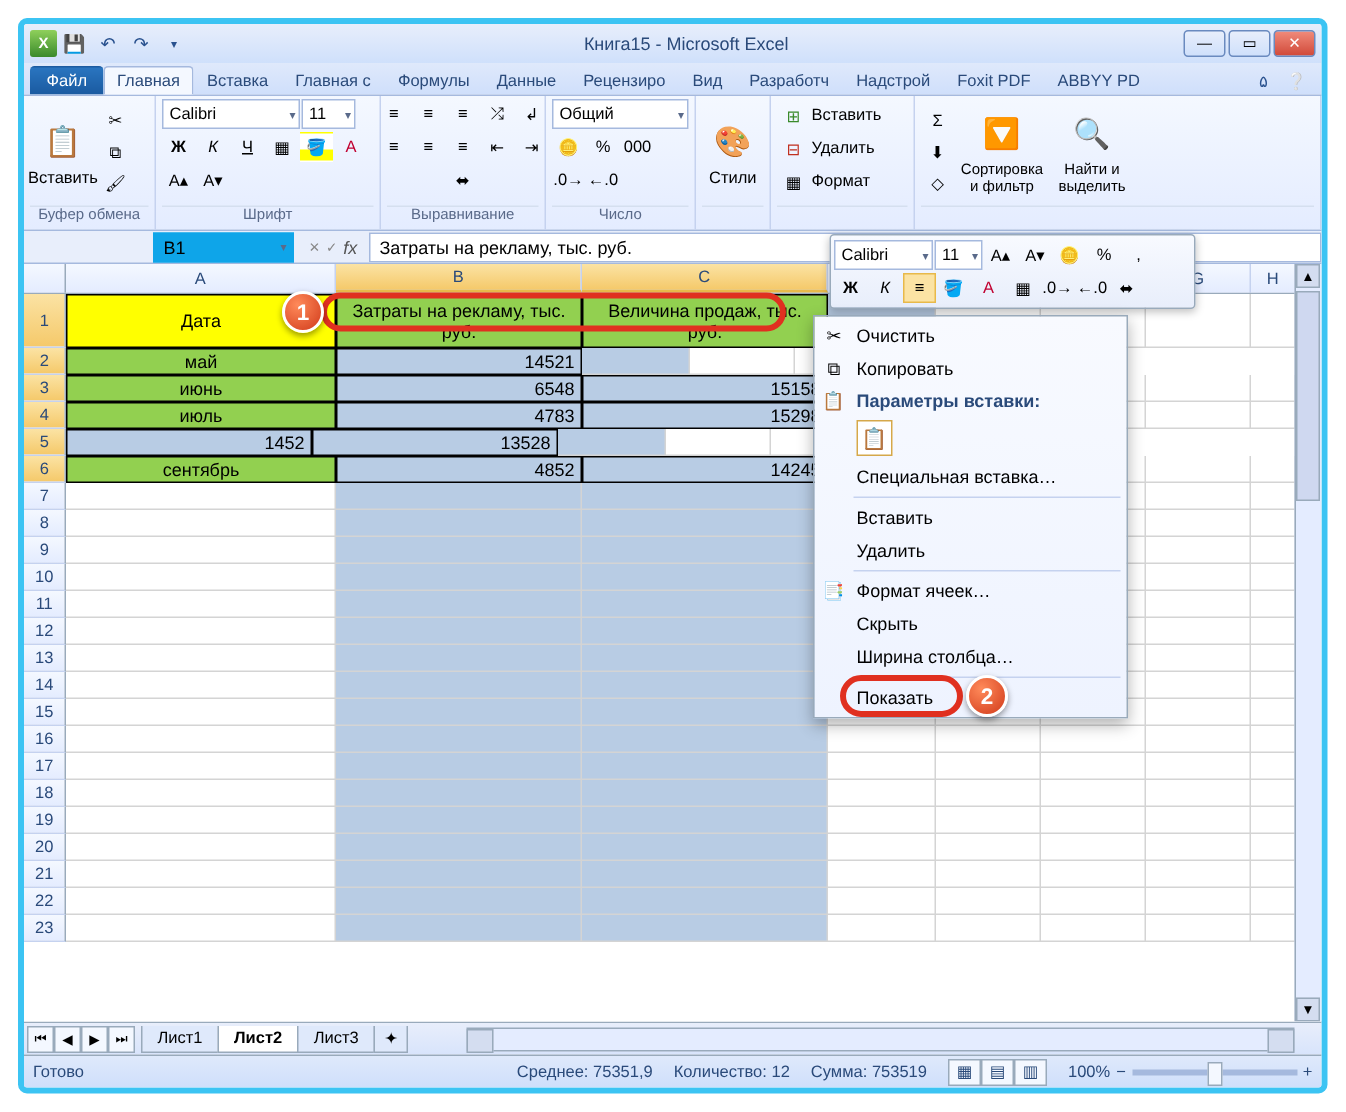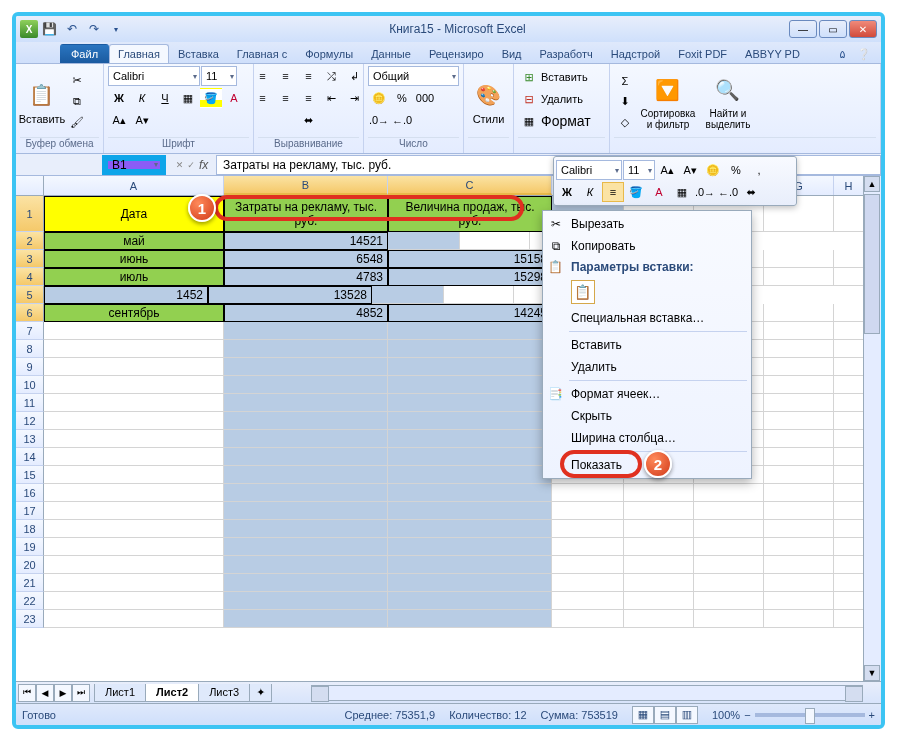--- a/index.html
+++ b/index.html
@@ -14,41 +14,41 @@
 .qat .xl { width: 18px; height: 18px; background: linear-gradient(#8fd05b,#3a8a2b); border-radius: 2px; display: flex; align-items: center; justify-content: center; color: #fff; font-size: 10px; font-weight: bold; }
 .qat .ico { width: 20px; height: 20px; display: flex; align-items: center; justify-content: center; color: #2a528f; font-size: 12px; }
 .titlebar .title { flex: 1; text-align: center; color: #2a4a7a; }
 .winbtns { display: flex; gap: 2px; }
 .winbtn { width: 28px; height: 18px; border: 1px solid #6a8abf; background: linear-gradient(#e8eefb,#cfe0fb); border-radius: 3px; display: flex; align-items: center; justify-content: center; font-size: 10px; }
 .winbtn.close { background: linear-gradient(#f08a7a,#d14a3a); color: #fff; }
 
 
 .tabs { height: 22px; background: linear-gradient(#dfe9fb,#cfdffb); display: flex; align-items: flex-end; padding: 0 4px; font-size: 11px; border-bottom: 1px solid #a5b9de; }
 .tab { padding: 3px 8px; color: #2a4a7a; border: 1px solid transparent; border-bottom: none; cursor: default; }
-.tab.file { background: linear-gradient(#2a75c0,#1a5aa0); color: #fff; border-radius: 3px 3px 0 0; padding: 3px 10px; margin-left: 40px; }
+.tab.file { background: linear-gradient(#2a75c0,#1a5aa0); color: #fff; border-radius: 3px 3px 0 0; padding: 3px 10px; }
 .tab.active { background: #f4f8ff; border-color: #a5b9de; border-radius: 3px 3px 0 0; }
 .tabs .spacer { flex: 1; }
 .tabs .help { padding: 2px 6px; color: #2a528f; font-size: 11px; }
 
 
 .ribbon { height: 90px; background: linear-gradient(#f4f8ff,#e4ecff); border-bottom: 1px solid #a5b9de; display: flex; font-size: 11px; }
 .group { border-right: 1px solid #c5d2ef; display: flex; flex-direction: column; padding: 2px 4px 0; }
 .group .body { flex: 1; display: flex; align-items: center; gap: 2px; }
 .group .label { height: 16px; text-align: center; color: #5a6a8a; font-size: 10px; border-top: 1px solid #d5dfef; }
 .bigbtn { width: 44px; height: 66px; display: flex; flex-direction: column; align-items: center; justify-content: center; gap: 2px; border: 1px solid transparent; }
 .bigico { width: 32px; height: 32px; display: flex; align-items: center; justify-content: center; font-size: 20px; }
 .smrow { display: flex; flex-direction: column; gap: 1px; }
 .smbtn { width: 22px; height: 20px; display: flex; align-items: center; justify-content: center; font-size: 11px; border: 1px solid transparent; }
 .inline { display: flex; align-items: center; gap: 1px; }
 .combo { height: 20px; border: 1px solid #a5b9de; background: #fff; padding: 0 14px 0 4px; font-size: 11px; position: relative; display: flex; align-items: center; }
 .combo::after { content: "▾"; position: absolute; right: 2px; font-size: 8px; color: #5a6a8a; }
 
 
 .fbar { height: 22px; display: flex; align-items: center; border-bottom: 1px solid #a5b9de; background: #e8eefb; font-size: 12px; }
-.namebox { width: 64px; height: 20px; border: 6px solid #0ea5e9; background: #8b5cf6; margin: 0 2px 0 86px; padding: 0 14px 0 4px; display: flex; align-items: center; position: relative; }
+.namebox { width: 94px; height: 20px; border: 3px solid #0ea5e9; background: #0ea5e9; margin: 0 2px 0 86px; padding: 0 14px 0 4px; display: flex; align-items: center; position: relative; }
 .namebox::after { content: "▾"; position: absolute; right: 2px; font-size: 8px; color: #5a6a8a; }
 .fbar .fx { width: 48px; display: flex; align-items: center; justify-content: center; gap: 4px; color: #888; }
 .fbar .fxlabel { font-style: italic; color: #555; }
 .fbar .formula { flex: 1; padding: 0 6px; background: #fff; height: 20px; border: 1px solid #a5b9de; display: flex; align-items: center; }
 
 
 .minitb { position: absolute; right: 100px; top: 156px; width: 244px; background: linear-gradient(#f8faff,#e8eefb); border: 1px solid #9ab; border-radius: 3px; padding: 2px; font-size: 11px; z-index: 5; box-shadow: 0 2px 6px rgba(0,0,0,.25); }
 .minitb .row { display: flex; align-items: center; gap: 1px; height: 22px; }
 .minitb .row .smbtn.active { background: #fbe3a4; border-color: #e8b94a; }
 
@@ -242,21 +242,21 @@
         <div class="inline" style="height:22px;">
             <div class="smbtn" style="color:#3a8a2b;">⊞</div>
             <span style="font-size:11px;">Вставить</span>
           </div>
         <div class="inline" style="height:22px;">
             <div class="smbtn" style="color:#c03020;">⊟</div>
             <span style="font-size:11px;">Удалить</span>
           </div>
         <div class="inline" style="height:22px;">
             <div class="smbtn">▦</div>
-            <span style="font-size:14px;">Формат</span>
+            <span style="font-size:11px;">Формат</span>
           </div>
       </div>
       <div class="label"></div>
     </div>
 
     <div class="group" style="flex:1;">
       <div class="body">
         <div class="smrow">
           <div class="smbtn">Σ</div>
           <div class="smbtn">⬇</div>
@@ -621,21 +621,21 @@
     <div class="smbtn">▦</div>
     <div class="smbtn">.0→</div>
     <div class="smbtn">←.0</div>
     <div class="smbtn">⬌</div>
   </div>
 </div>
 
 <div class="ctxmenu">
   <div class="item">
       <span class="ico">✂</span>
-      <span>Вырезать</span>
+      <span>Очистить</span>
     </div>
   <div class="item">
       <span class="ico">⧉</span>
       <span>Копировать</span>
     </div>
   <div class="item hdr">
       <span class="ico">📋</span>
       <span>Параметры вставки:</span>
     </div>
   <div class="pasteopt">

